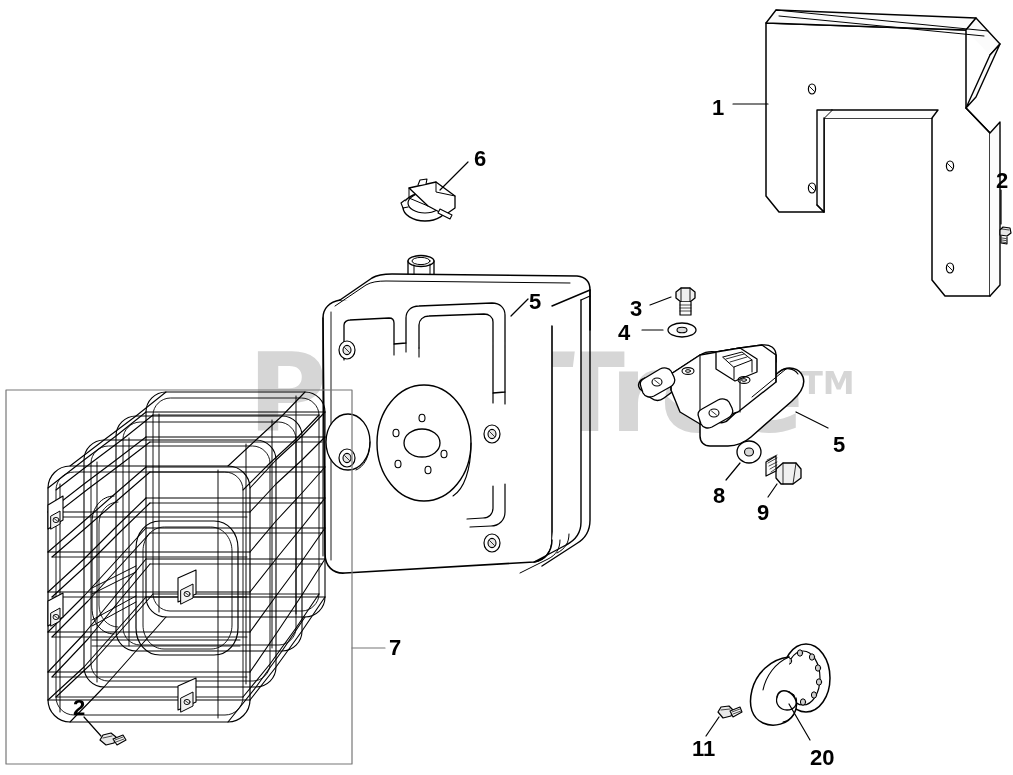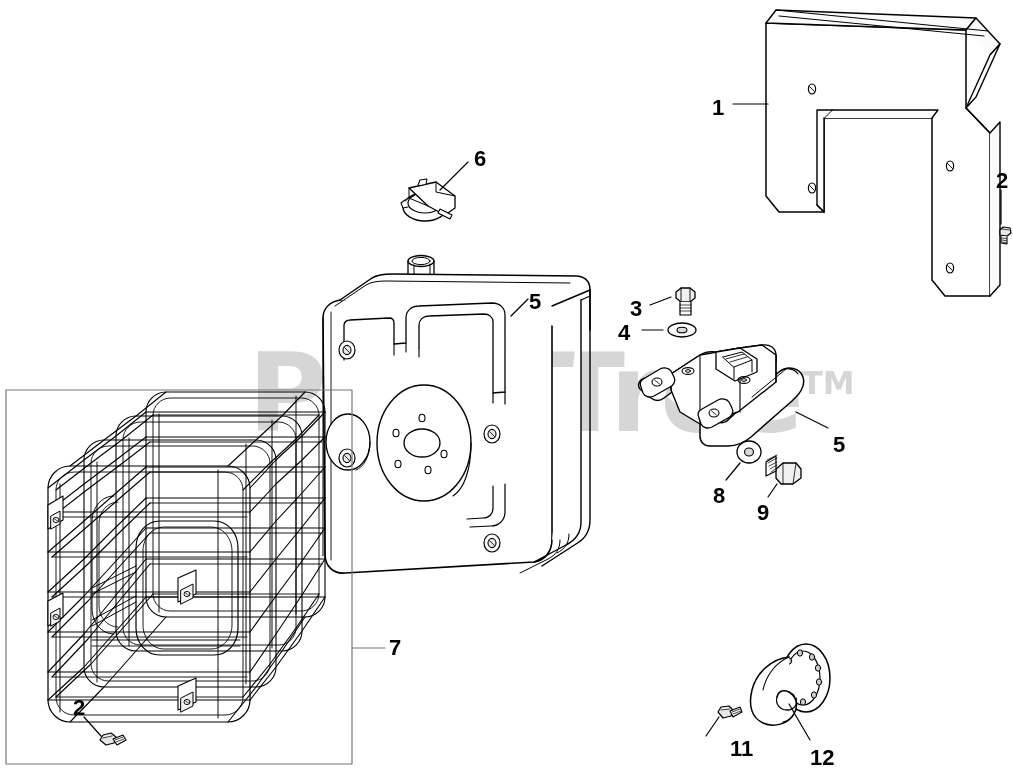--- a/index.html
+++ b/index.html
@@ -476,16 +476,16 @@
   <div class="callout" style="left:996px; top:170px;">2</div>
   <div class="callout" style="left:474px; top:148px;">6</div>
   <div class="callout" style="left:529px; top:291px;">5</div>
   <div class="callout" style="left:630px; top:298px;">3</div>
   <div class="callout" style="left:618px; top:322px;">4</div>
   <div class="callout" style="left:833px; top:434px;">5</div>
   <div class="callout" style="left:713px; top:485px;">8</div>
   <div class="callout" style="left:757px; top:502px;">9</div>
   <div class="callout" style="left:389px; top:637px;">7</div>
   <div class="callout" style="left:73px; top:697px;">2</div>
-  <div class="callout" style="left:692px; top:738px;margin-left:38px;">11</div>
-  <div class="callout" style="left:810px; top:747px;">12</div>
+  <div class="callout" style="left:692px; top:738px;">11</div>
+  <div class="callout" style="left:810px; top:747px;">20</div>
 
 </div>
 
 </body></html>

